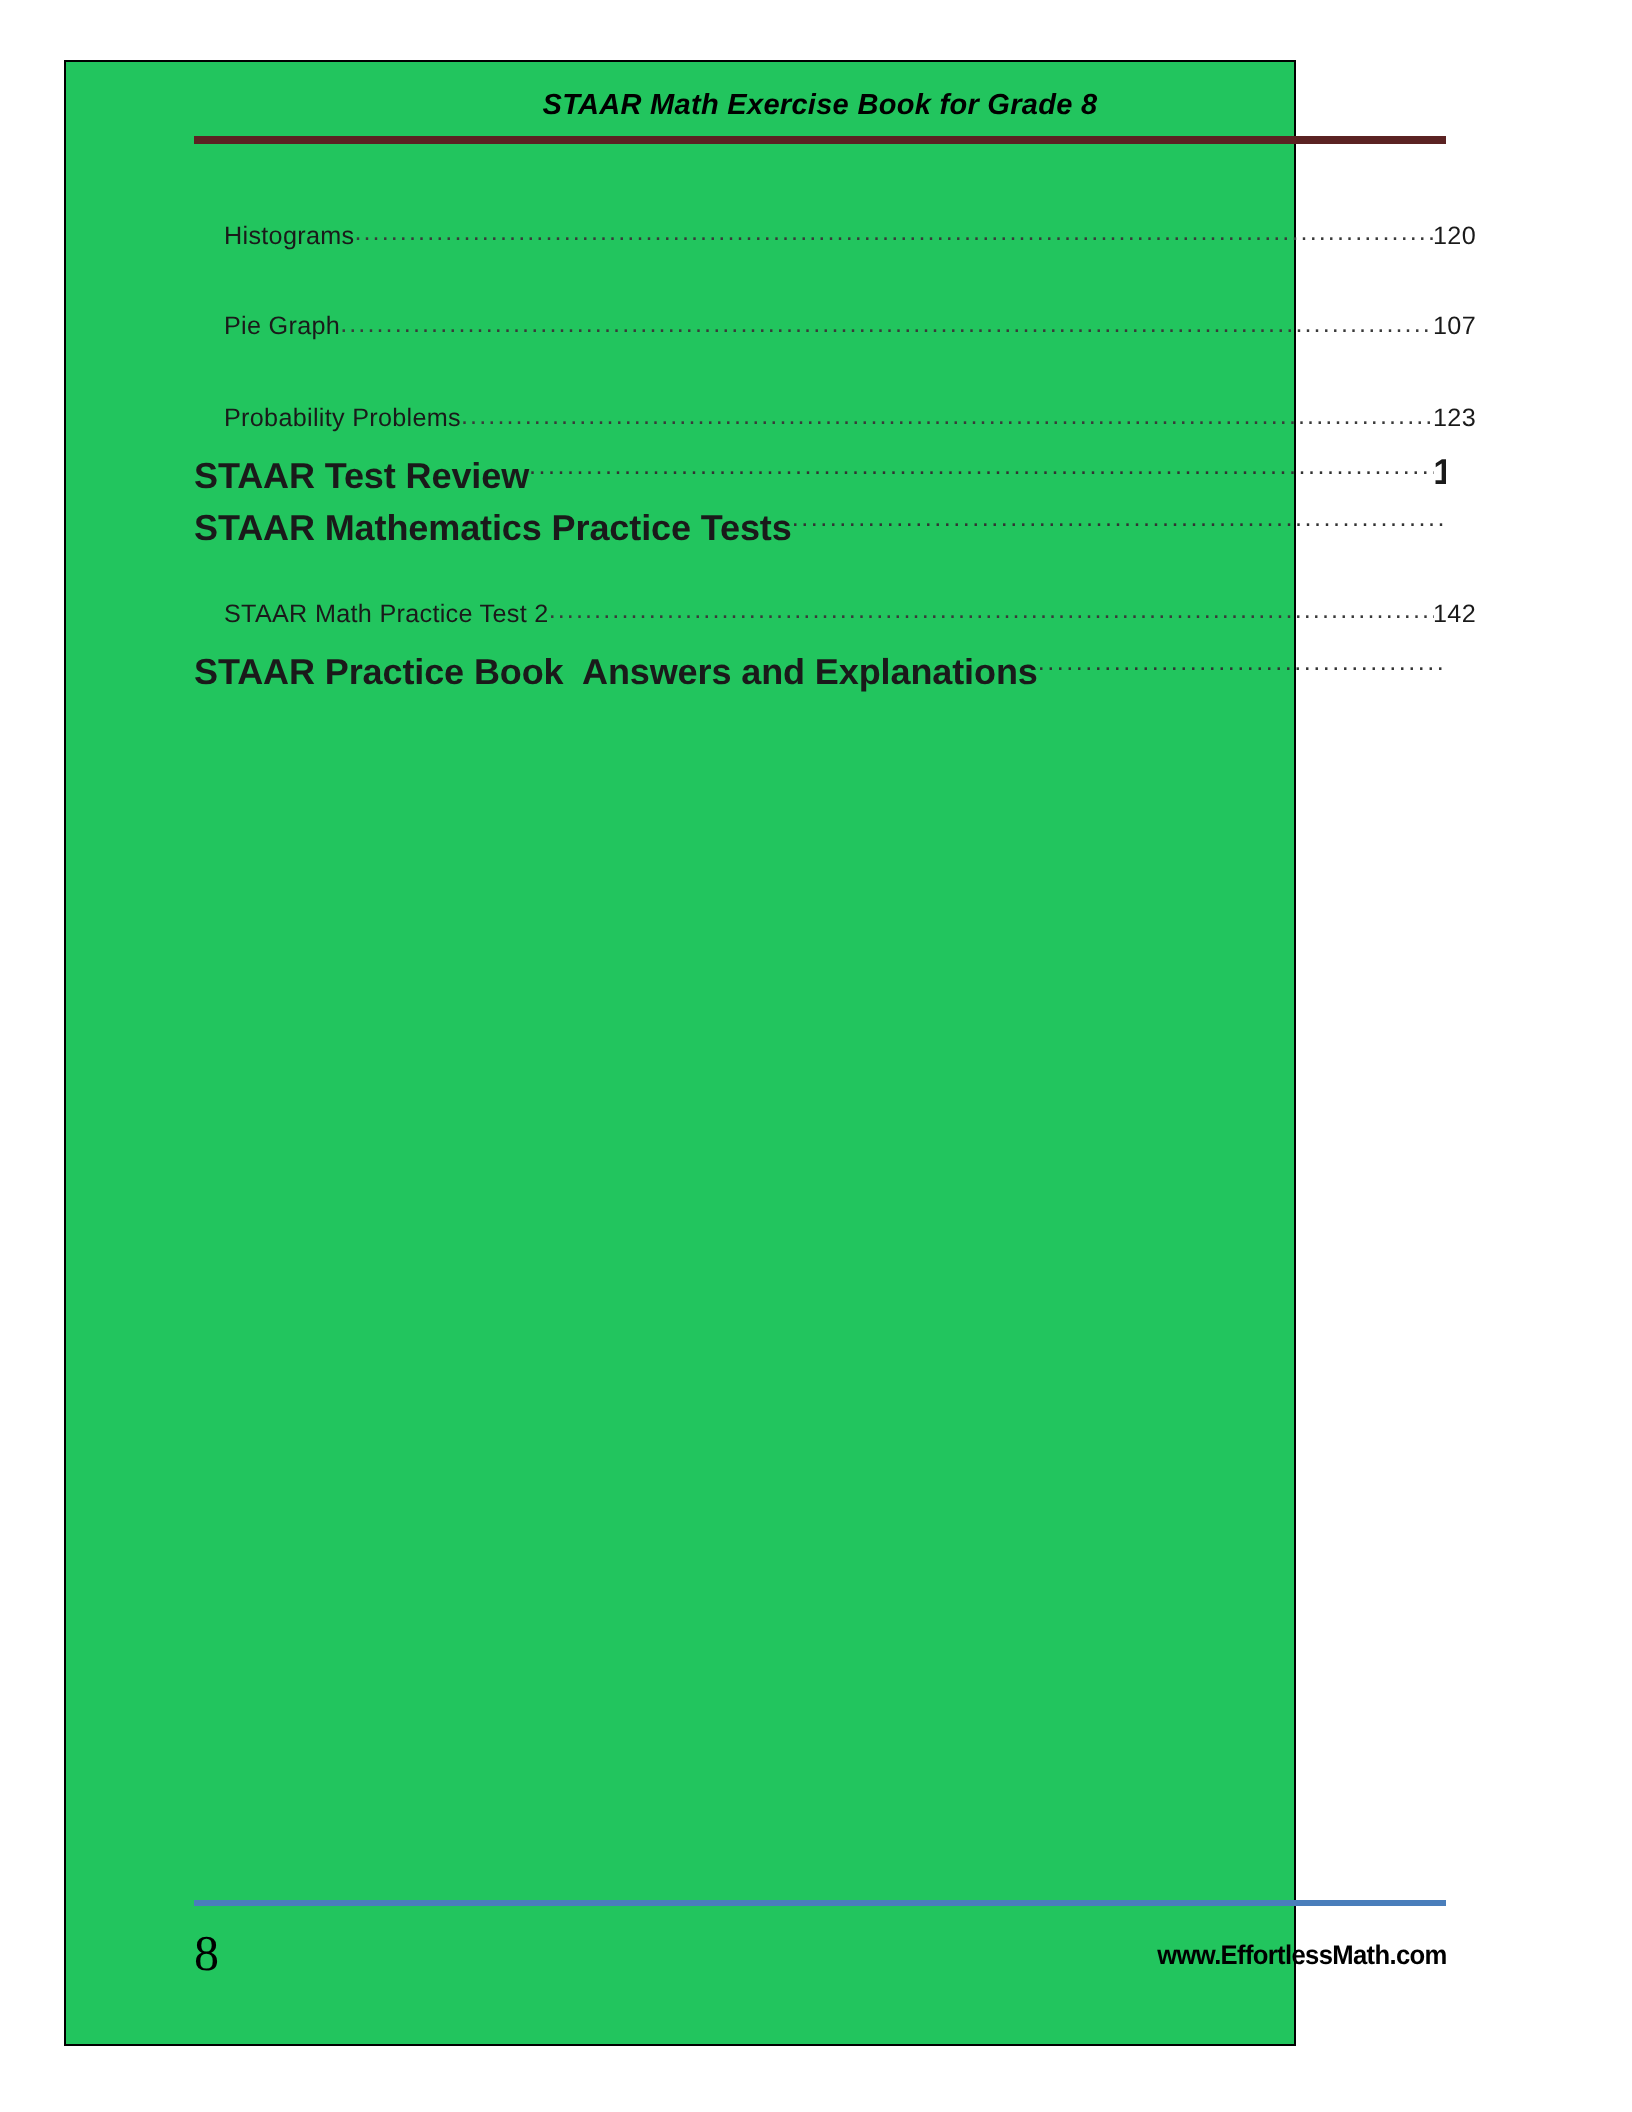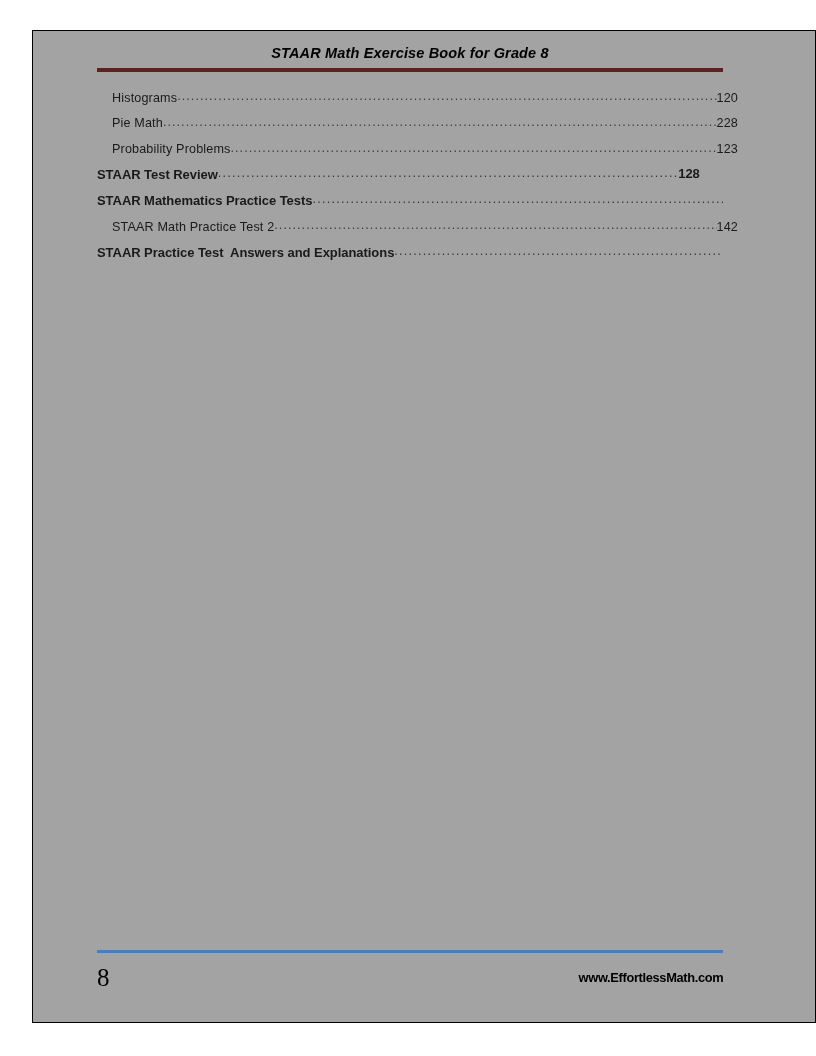--- a/index.html
+++ b/index.html
@@ -14,25 +14,25 @@
     font-family: "Liberation Sans", sans-serif;
     -webkit-font-smoothing: antialiased;
     overflow: hidden;
   }
 
   
   .page-frame {
     position: absolute;
     left: 32px;
     top: 30px;
-    width: 784px;
+    width: 616px;
     height: 993px;
     border: 1px solid #000000;
     box-sizing: border-box;
-    background: #a3a3a3;
+    background: #22c55e;
   }
 
   .page-inner {
     position: absolute;
     left: 0;
     top: 0;
     right: 0;
     bottom: 0;
   }
 
@@ -74,31 +74,32 @@
     width: 100%;
     height: 25.8px;
     font-family: "Liberation Sans", sans-serif;
     color: #1a1a1a;
     white-space: nowrap;
     overflow: hidden;
   }
 
   
   .toc-entry.level-1 {
-    font-size: 13px;
+    font-size: 18px;
     font-weight: bold;
     padding-left: 0px;
     letter-spacing: -0.05px;
   }
   
   .toc-entry.level-2 {
     font-size: 12.6px;
     font-weight: normal;
     padding-left: 15px;
     letter-spacing: 0.15px;
+    margin-top: 20px;
   }
 
   .toc-title {
     flex: 0 0 auto;
     white-space: pre;
   }
 
   .toc-leader {
     flex: 1 1 auto;
     overflow: hidden;
@@ -188,23 +189,23 @@
       <div class="header-rule"></div>
     </div>
 
     <div class="toc" id="toc-list">
         <div class="toc-entry level-2">
           <span class="toc-title">Histograms</span>
           <span class="toc-leader"></span>
           <span class="toc-page">120</span>
         </div>
         <div class="toc-entry level-2">
-          <span class="toc-title">Pie Math</span>
-          <span class="toc-leader"></span>
-          <span class="toc-page">228</span>
+          <span class="toc-title">Pie Graph</span>
+          <span class="toc-leader"></span>
+          <span class="toc-page">107</span>
         </div>
         <div class="toc-entry level-2">
           <span class="toc-title">Probability Problems</span>
           <span class="toc-leader"></span>
           <span class="toc-page">123</span>
         </div>
         <div class="toc-entry level-1">
           <span class="toc-title">STAAR Test Review</span>
           <span class="toc-tail" style="flex: 0 0 auto; max-width: none; width: 482px;">
             <span class="toc-leader" style="width: auto; flex: 1 1 auto;"></span>
@@ -216,21 +217,21 @@
           <span class="toc-tail" style="flex: 0 0 auto; max-width: none; width: 482px;">
             <span class="toc-leader" style="width: auto; flex: 1 1 auto;"></span>
           </span>
         </div>
         <div class="toc-entry level-2">
           <span class="toc-title">STAAR Math Practice Test 2</span>
           <span class="toc-leader"></span>
           <span class="toc-page">142</span>
         </div>
         <div class="toc-entry level-1">
-          <span class="toc-title">STAAR Practice Test  Answers and Explanations</span>
+          <span class="toc-title">STAAR Practice Book  Answers and Explanations</span>
           <span class="toc-tail" style="flex: 0 0 auto; max-width: none; width: 482px;">
             <span class="toc-leader" style="width: auto; flex: 1 1 auto;"></span>
           </span>
         </div>
       </div>
 
     <div class="doc-footer">
       <div class="footer-rule"></div>
       <div class="footer-row">
         <div class="footer-page-number">8</div>

